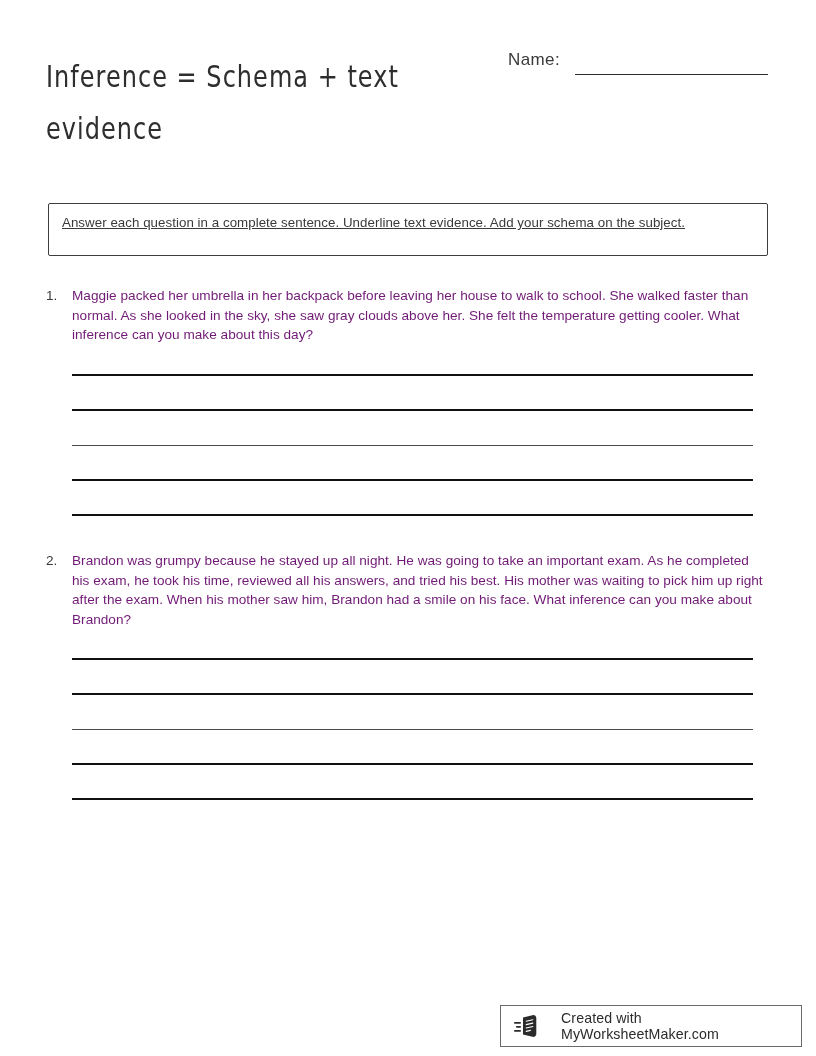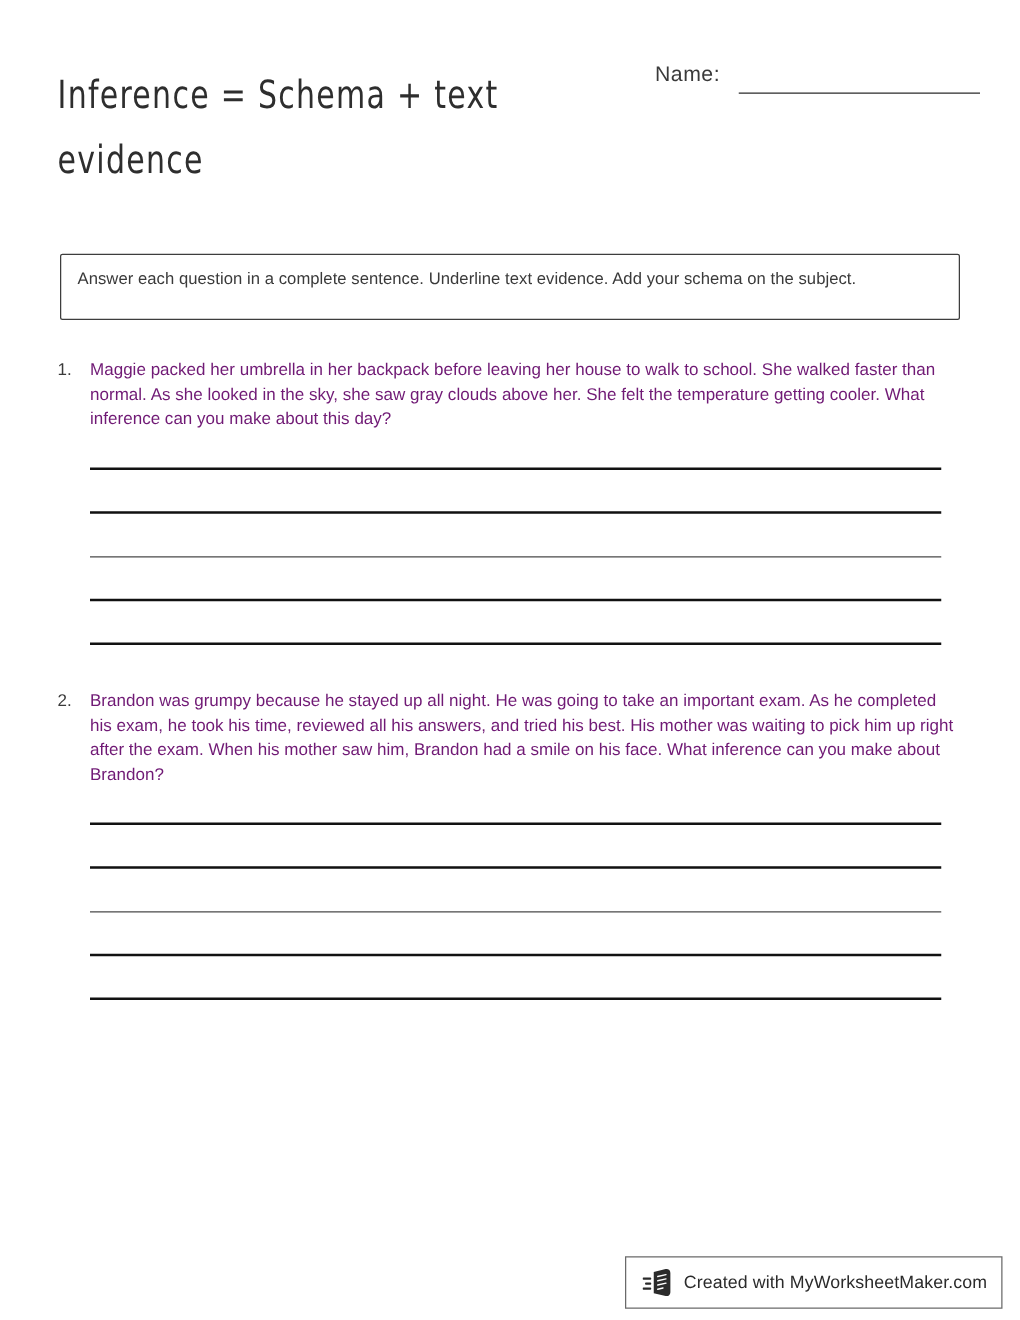--- a/index.html
+++ b/index.html
@@ -39,21 +39,20 @@
     transform-origin: left top;
     white-space: pre-wrap;
   }
 
   .name-block {
     position: absolute;
     left: 508px;
     top: 50px;
     width: 262px;
     height: 30px;
-    margin-left: 16px;
   }
   .name-label {
     position: absolute;
     left: 0;
     top: 0;
     font-size: 17px;
     letter-spacing: 0.4px;
     color: #3a3a3a;
   }
   .name-line {
@@ -69,20 +68,21 @@
   .instruction-box {
     position: absolute;
     left: 48px;
     top: 203px;
     width: 720px;
     height: 53px;
     border: 1.4px solid #3d3d3d;
     border-radius: 2px;
     box-sizing: border-box;
     padding: 9px 13px 0 13px;
+    text-decoration: underline;
   }
   .instruction-text {
     font-size: 13.3px;
     line-height: 19px;
     color: #3a3a3a;
     letter-spacing: 0.05px;
   }
 
   
   .question {
@@ -136,20 +136,21 @@
     left: 500px;
     top: 1005px;
     width: 302px;
     height: 42px;
     border: 1.3px solid #6a6a6a;
     box-sizing: border-box;
     background: #ffffff;
     display: flex;
     align-items: center;
     padding-left: 13px;
+    gap: 14px;
   }
   .footer-logo {
     width: 26px;
     height: 24px;
     flex: 0 0 26px;
     position: relative;
     margin-right: 7px;
   }
   .footer-text {
     font-size: 14.2px;

